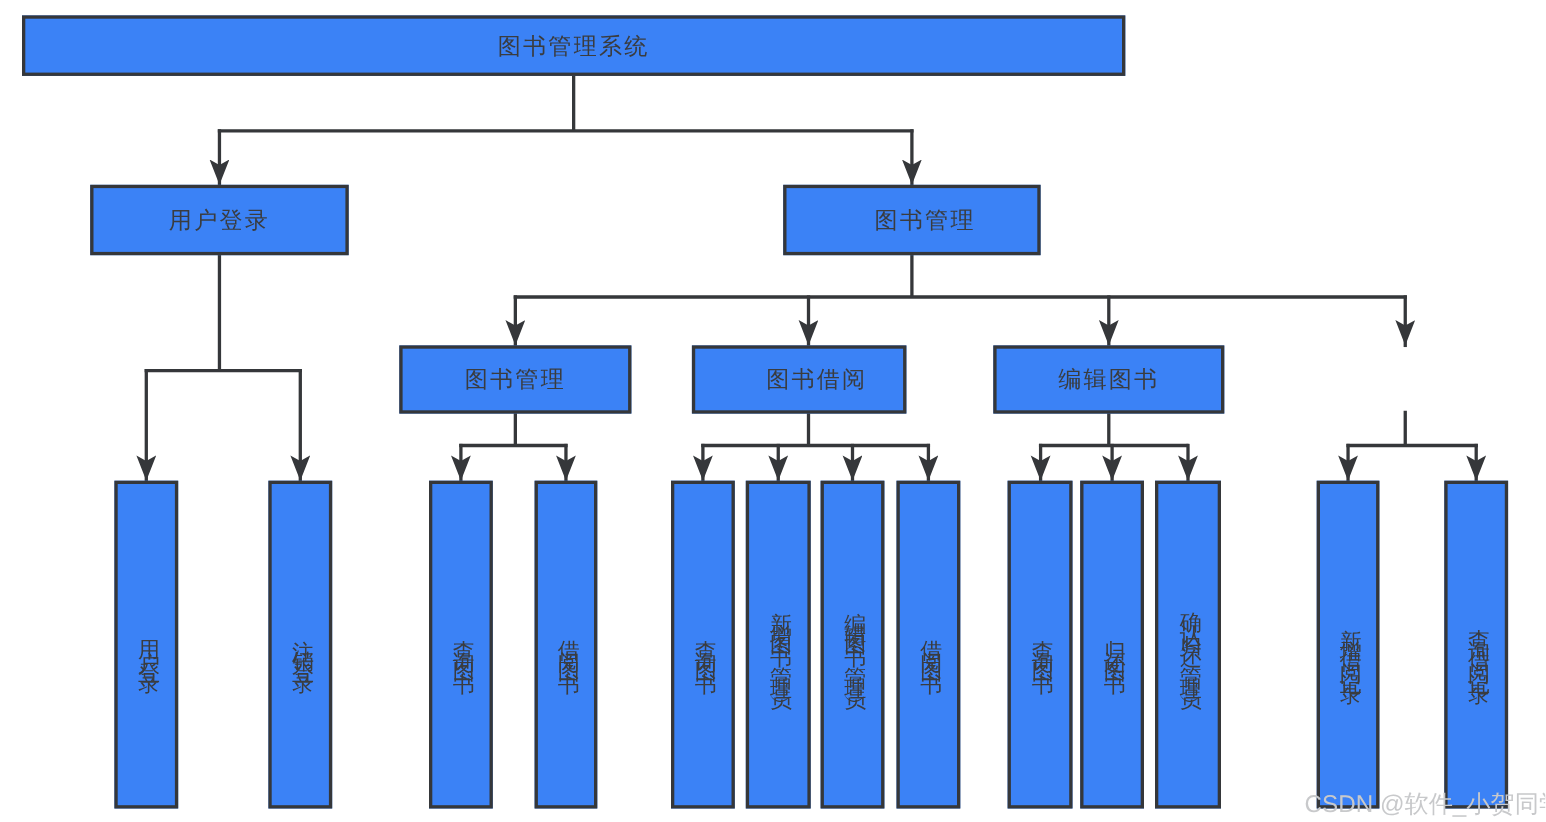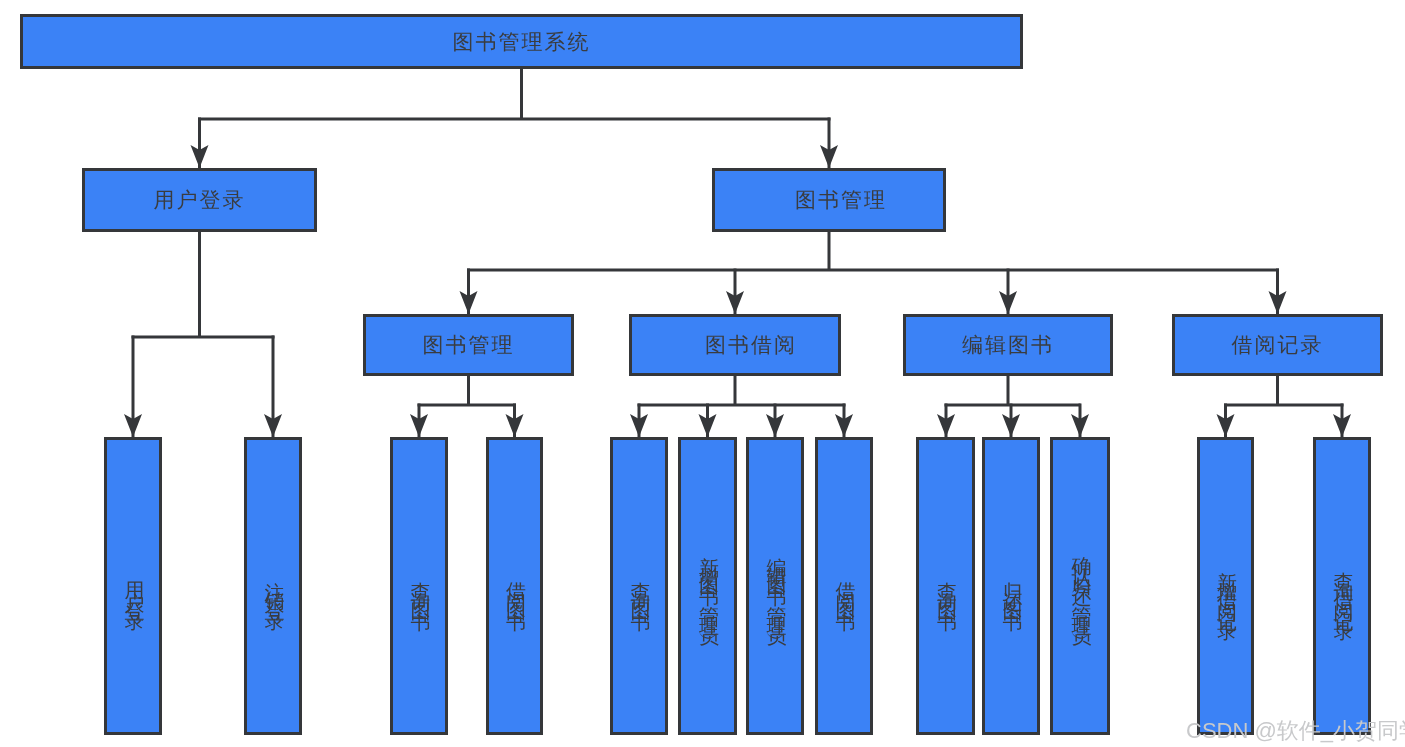--- a/index.html
+++ b/index.html
@@ -41,21 +41,21 @@
     text-orientation: mixed;
     font-size: 20px;
     letter-spacing: 10px;
     line-height: 1;
   }
   .root-box   { left: 20px;  top: 14px;  width: 1003px; height: 55px; }
   .l2-a       { left: 82px;  top: 168px; width: 235px;  height: 64px; }
   .l2-b       { left: 712px; top: 168px; width: 234px;  height: 64px; padding-left: 24px; }
   .l3         { top: 314px;  height: 62px; }
   .l3-a       { left: 363px;  width: 211px; }
-  .l3-b       { left: 629px;  width: 212px; padding-left: 32px; }
+  .l3-b       { left: 629px;  width: 195px; padding-left: 32px; }
   .l3-c       { left: 903px;  width: 210px; }
   .l3-d       { left: 1172px; width: 211px; }
   .leaf       { top: 437px; height: 298px; }
   .lf1  { left: 104px;  width: 58px; }
   .lf2  { left: 244px;  width: 58px; }
   .lf3  { left: 390px;  width: 58px; }
   .lf4  { left: 486px;  width: 57px; }
   .lf5  { left: 610px;  width: 58px; }
   .lf6  { left: 678px;  width: 59px; }
   .lf7  { left: 746px;  width: 58px; }
@@ -133,21 +133,20 @@
   </svg>
 
   <div class="node hbox root-box">图书管理系统</div>
 
   <div class="node hbox l2-a">用户登录</div>
   <div class="node hbox l2-b">图书管理</div>
 
   <div class="node hbox l3 l3-a">图书管理</div>
   <div class="node hbox l3 l3-b">图书借阅</div>
   <div class="node hbox l3 l3-c">编辑图书</div>
-  <div class="node hbox l3 l3-d">借阅记录</div>
 
   <div class="node vbox leaf lf1">用户登录</div>
   <div class="node vbox leaf lf2">注销登录</div>
 
   <div class="node vbox leaf lf3">查询图书</div>
   <div class="node vbox leaf lf4">借阅图书</div>
 
   <div class="node vbox leaf lf5">查询图书</div>
   <div class="node vbox leaf lf6">新增图书（管理员）</div>
   <div class="node vbox leaf lf7">编辑图书（管理员）</div>

